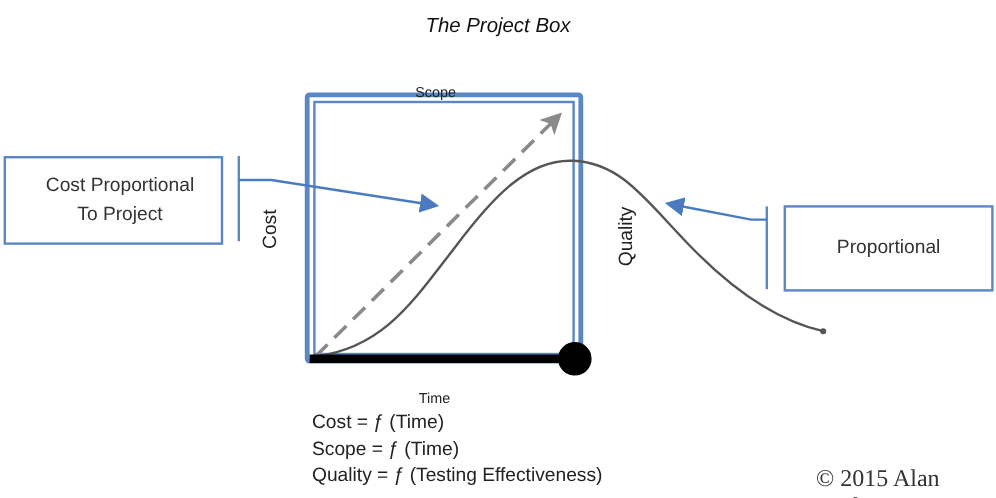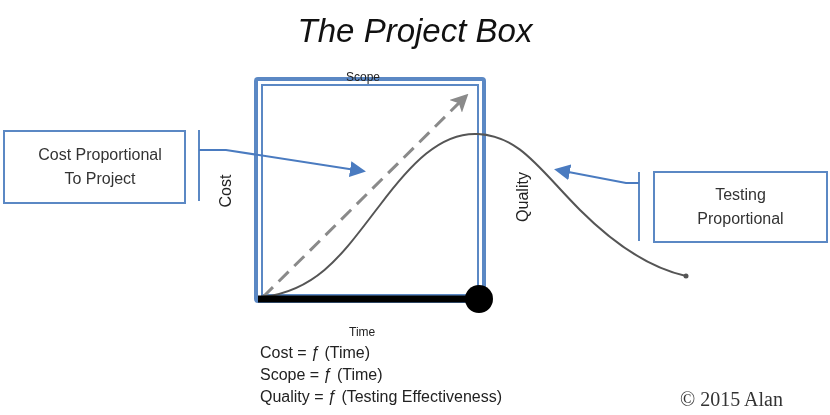--- a/index.html
+++ b/index.html
@@ -1,20 +1,20 @@
 <!DOCTYPE html>
 <html><head>
 <meta charset="utf-8">
 <style>
   html, body { margin:0; padding:0; background:#ffffff; }
   body { width:830px; height:415px; position:relative; overflow:hidden;
          font-family:"Liberation Sans", sans-serif; color:#222; }
   svg#diagram { position:absolute; left:0; top:0; }
   .title { position:absolute; left:0; width:830px; top:12px; text-align:center;
-           font-style:italic; font-size:33px; color:#111; }
+           font-style:italic; font-size:17px; color:#111; }
   .lbl { position:absolute; font-size:12px; color:#222;margin-top:12px; }
   .callout { position:absolute; border:2px solid #5b88c4; background:#fff;
              display:flex; align-items:center; justify-content:center; text-align:center;
              font-size:16px; line-height:24px; color:#333; box-sizing:border-box; }
   .vert { position:absolute; font-size:16px; color:#222; transform:rotate(-90deg); transform-origin:center; white-space:nowrap; }
   .formulas { position:absolute; left:260px; top:342px; font-size:16px; line-height:22px; color:#222; }
   .copy { position:absolute; left:680px; top:388px; font-family:"Liberation Serif", serif; font-size:20px; color:#333; }
 </style>
 </head>
 <body>
@@ -64,21 +64,20 @@
 
 <div class="callout" style="left:3px; top:130px; width:183px; height:74px;padding-left:11px;">
   <div>
     <div>Cost Proportional</div>
     <div>To Project</div>
   </div>
 </div>
 
 <div class="callout" style="left:653px; top:171px; width:175px; height:72px;">
   <div>
-    <div>Testing</div>
     <div>Proportional</div>
   </div>
 </div>
 
 <div class="formulas">
   <div>Cost = ƒ (Time)</div>
   <div>Scope = ƒ (Time)</div>
   <div>Quality = ƒ (Testing Effectiveness)</div>
 </div>
 

